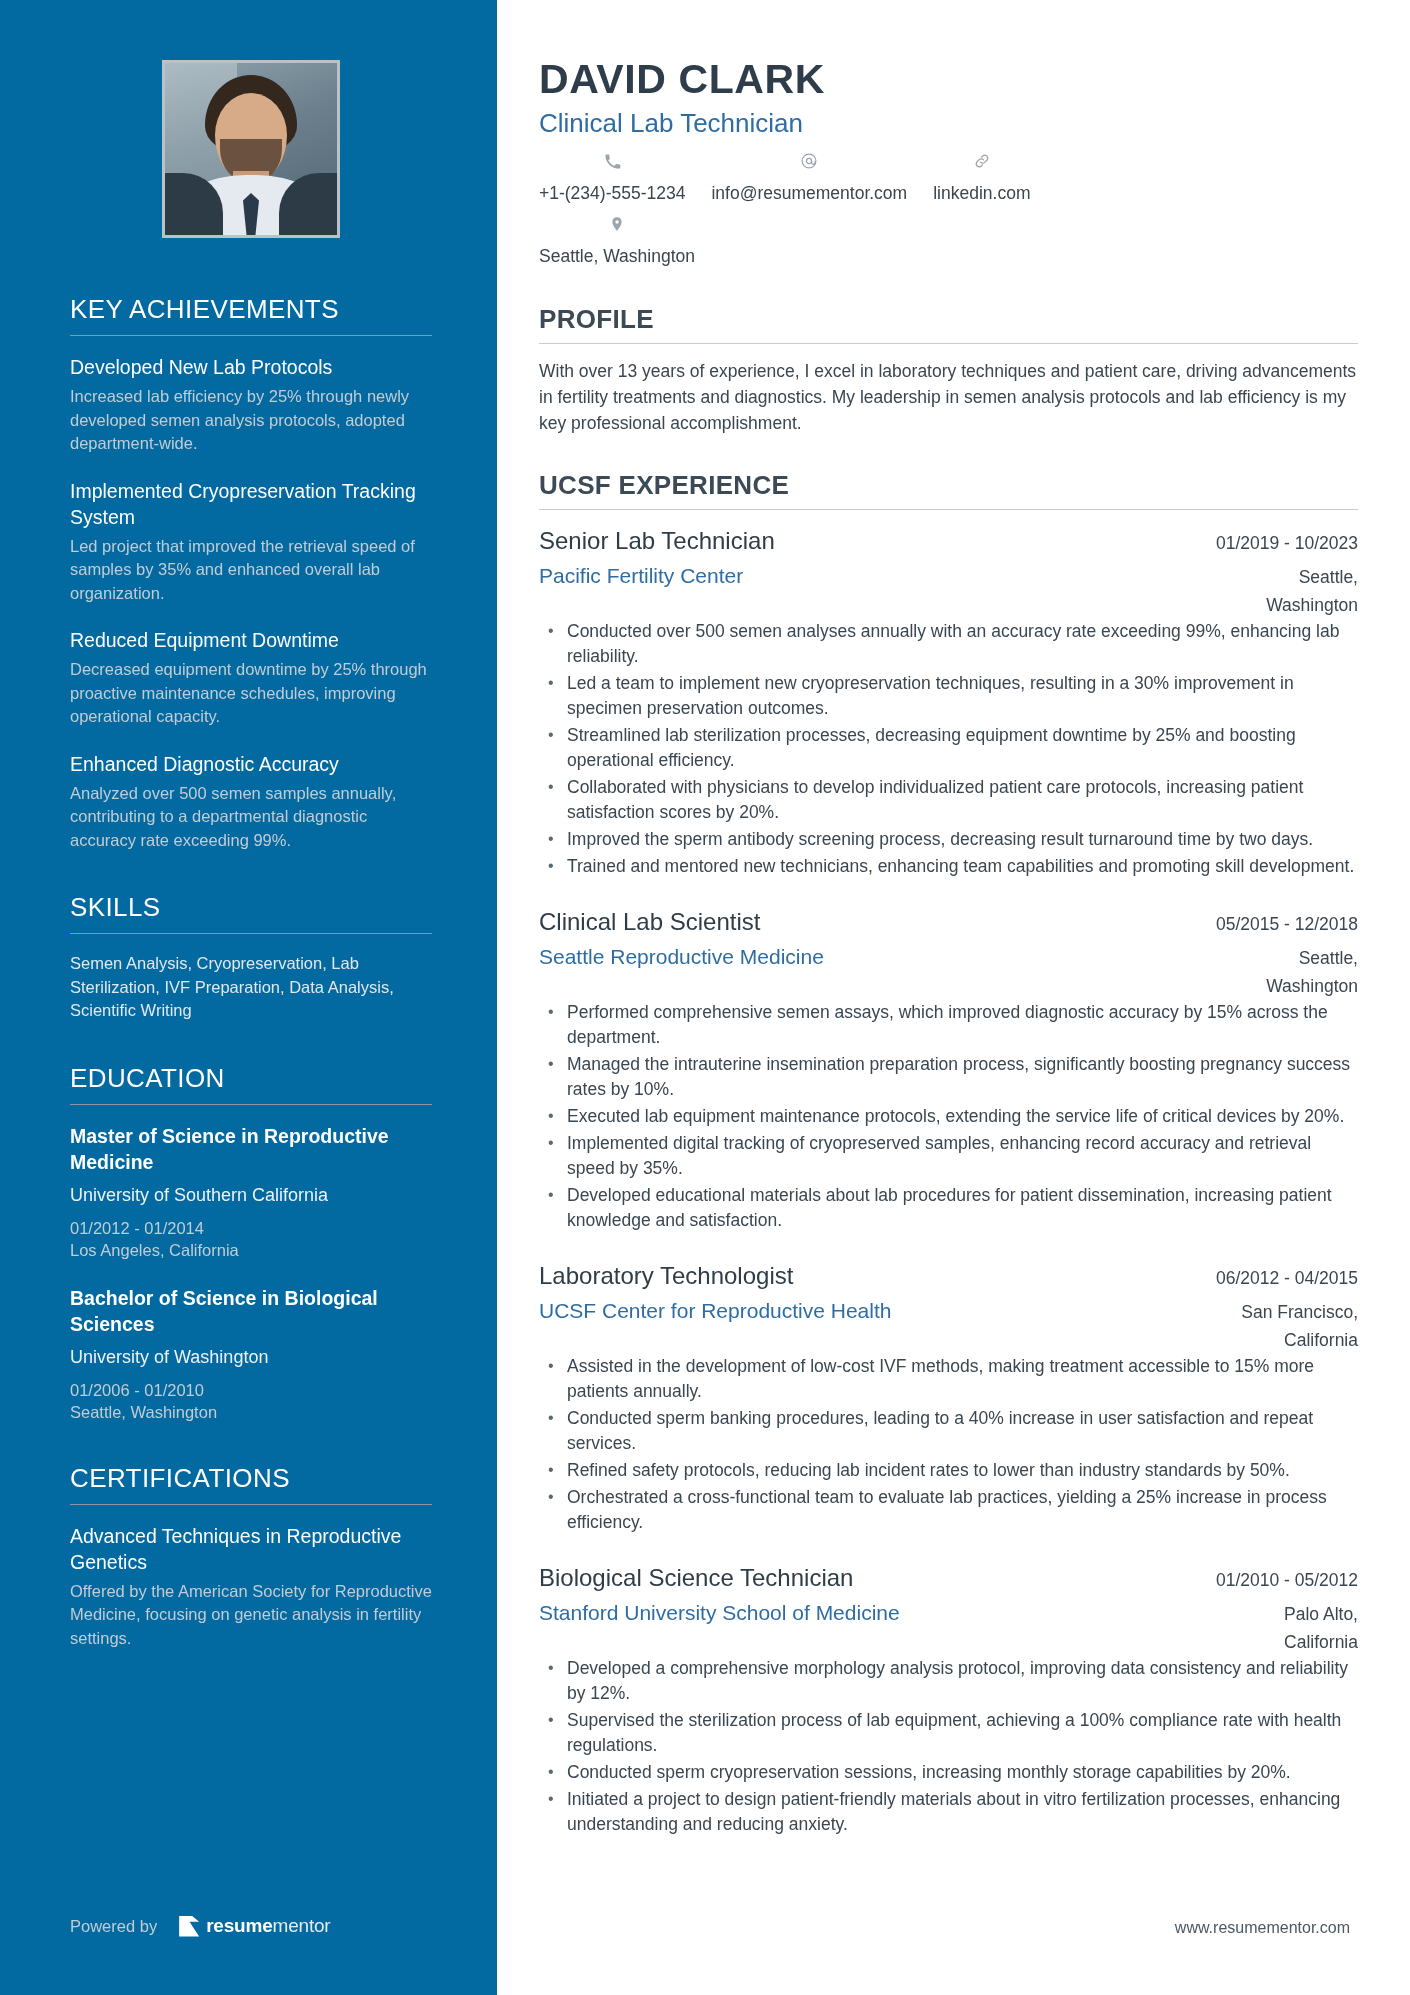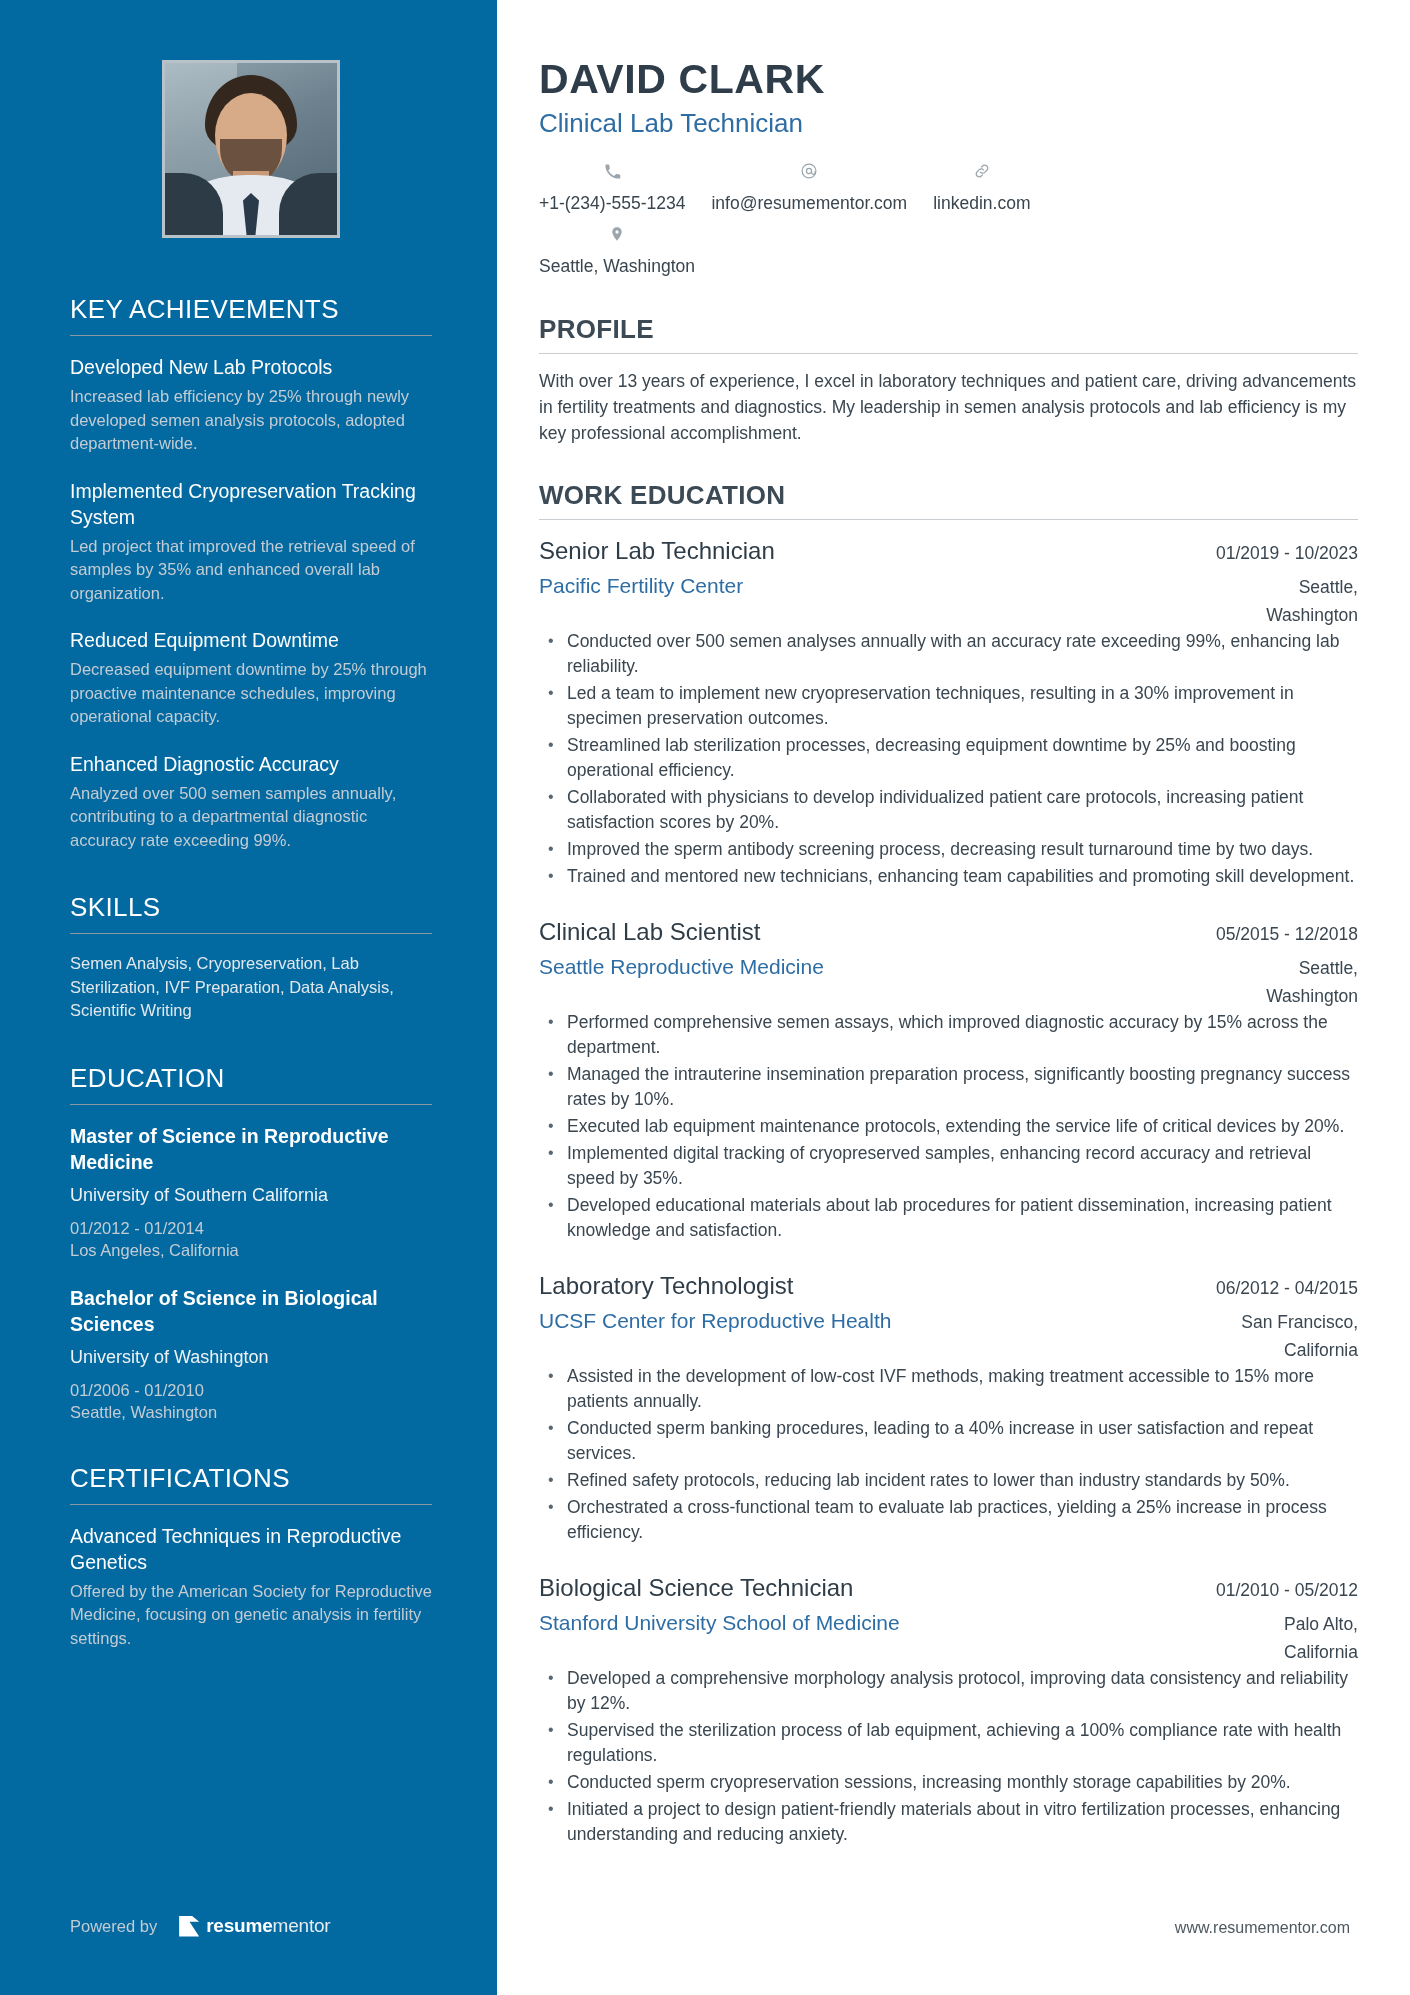--- a/index.html
+++ b/index.html
@@ -209,21 +209,21 @@
     font-size: 41px;
     font-weight: bold;
     color: #2e3d49;
     letter-spacing: .6px;
     line-height: 50px;
   }
   .job-title {
     font-size: 26px;
     color: #2e6da4;
     line-height: 38px;
-    margin-bottom: 20px;
+    margin-bottom: 10px;
   }
   .contact-row {
     display: flex;
     flex-wrap: wrap;
     align-items: center;
     column-gap: 26px;
     row-gap: 4px;
     font-size: 17.5px;
     color: #39454f;
     max-width: 660px;
@@ -456,21 +456,21 @@
       </div>
     </header>
 
     <section class="main-section">
       <h2 class="main-heading">PROFILE</h2>
       <div class="main-rule"></div>
       <p class="profile-text">With over 13 years of experience, I excel in laboratory techniques and patient care, driving advancements in fertility treatments and diagnostics. My leadership in semen analysis protocols and lab efficiency is my key professional accomplishment.</p>
     </section>
 
     <section class="main-section">
-      <h2 class="main-heading">WORK EDUCATION</h2>
+      <h2 class="main-heading">UCSF EXPERIENCE</h2>
       <div class="main-rule"></div>
 
       <article class="job">
         <div class="job-line">
           <div class="job-pos">Senior Lab Technician</div>
           <div class="job-dates">01/2019 - 10/2023</div>
         </div>
         <div class="job-line">
           <div class="job-company">Pacific Fertility Center</div>
           <div class="job-loc">Seattle, Washington</div>

